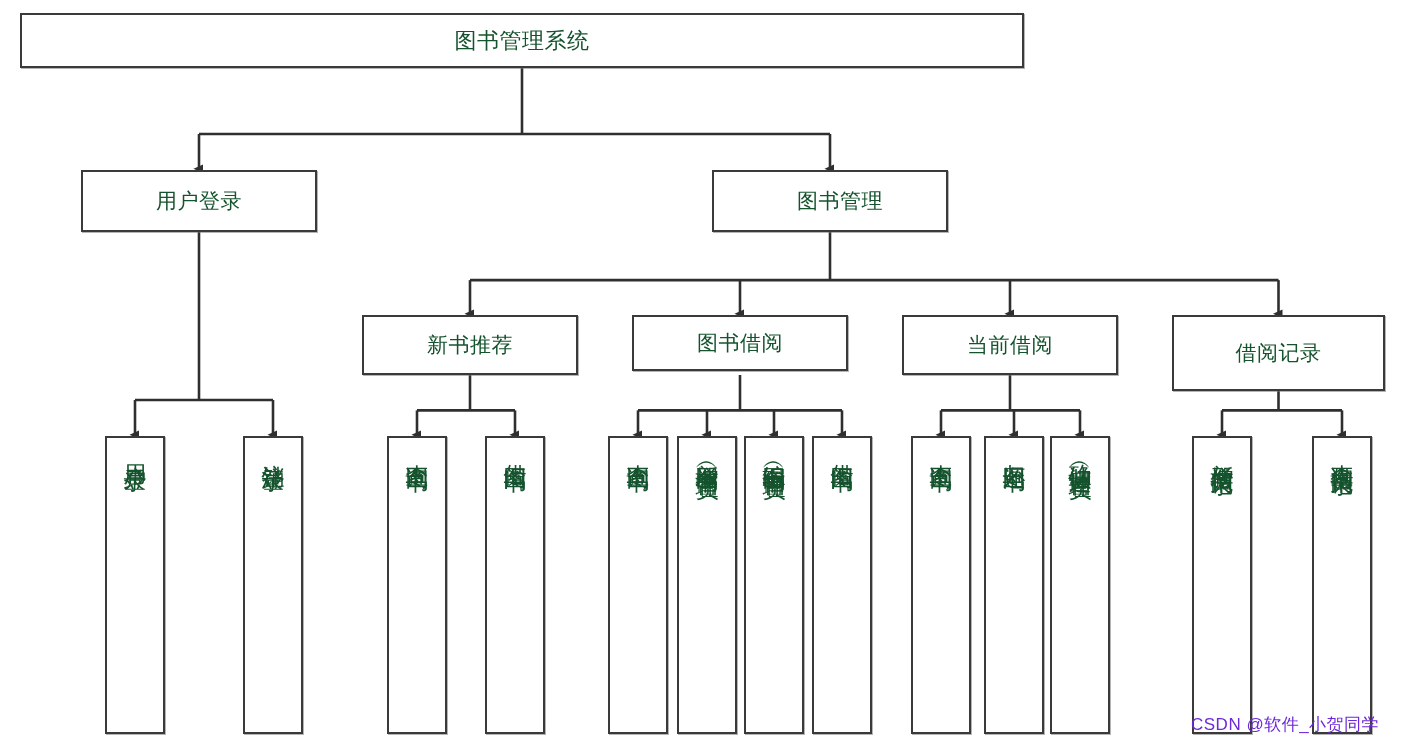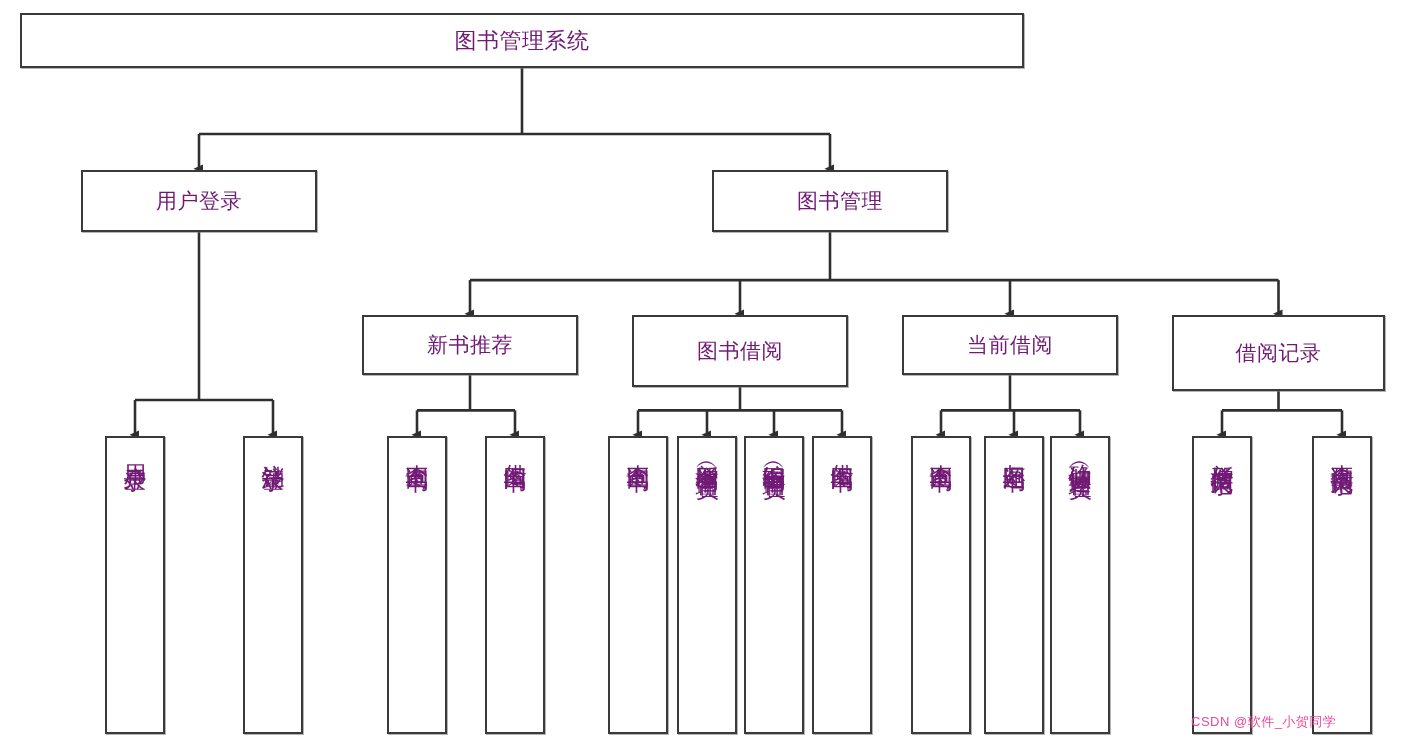--- a/index.html
+++ b/index.html
@@ -27,21 +27,21 @@
   }
   .node {
     position: absolute;
     box-sizing: border-box;
     background: #ffffff;
     border: 2px solid #3a3a3a;
     box-shadow: 1px 1px 0 0 rgba(120,120,120,0.55);
     display: flex;
     align-items: center;
     justify-content: center;
-    color: #701a75;
+    color: #14532d;
     z-index: 2;
   }
   .node .lbl {
     display: block;
     text-align: center;
     line-height: 1.18;
     letter-spacing: 0.5px;
   }
   
   .node.horiz .lbl {
@@ -60,22 +60,22 @@
   .node.vert .lbl {
     writing-mode: vertical-rl;
     text-orientation: upright;
     font-size: 23px;
     line-height: 1.0;
     letter-spacing: 2px;
     white-space: nowrap;
   }
   .watermark {
     position: absolute;
-    font-size: 13px;
-    color: #ec4899;
+    font-size: 17px;
+    color: #6d28d9;
     white-space: nowrap;
     z-index: 3;
     letter-spacing: 0.5px;
   }
 </style>
 </head>
 <body>
 
 <div id="canvas">
   <svg id="edges" viewBox="0 0 1405 747">
@@ -127,21 +127,21 @@
       </div>
       <div class="node horiz" style="left: 81px; top: 170px; width: 236px; height: 62px;">
         <span class="lbl">用户登录</span>
       </div>
       <div class="node horiz" style="left: 712px; top: 170px; width: 236px; height: 62px; padding-left: 20px;">
         <span class="lbl">图书管理</span>
       </div>
       <div class="node horiz" style="left: 362px; top: 315px; width: 216px; height: 60px;">
         <span class="lbl">新书推荐</span>
       </div>
-      <div class="node horiz" style="left: 632px; top: 315px; width: 216px; height: 72px;">
+      <div class="node horiz" style="left: 632px; top: 315px; width: 216px; height: 56px;">
         <span class="lbl">图书借阅</span>
       </div>
       <div class="node horiz" style="left: 902px; top: 315px; width: 216px; height: 60px;">
         <span class="lbl">当前借阅</span>
       </div>
       <div class="node horiz" style="left: 1172px; top: 315px; width: 213px; height: 76px;">
         <span class="lbl">借阅记录</span>
       </div>
       <div class="node vert" style="left: 105px; top: 436px; width: 60px; height: 298px;">
         <span class="lbl">用户登录</span>

